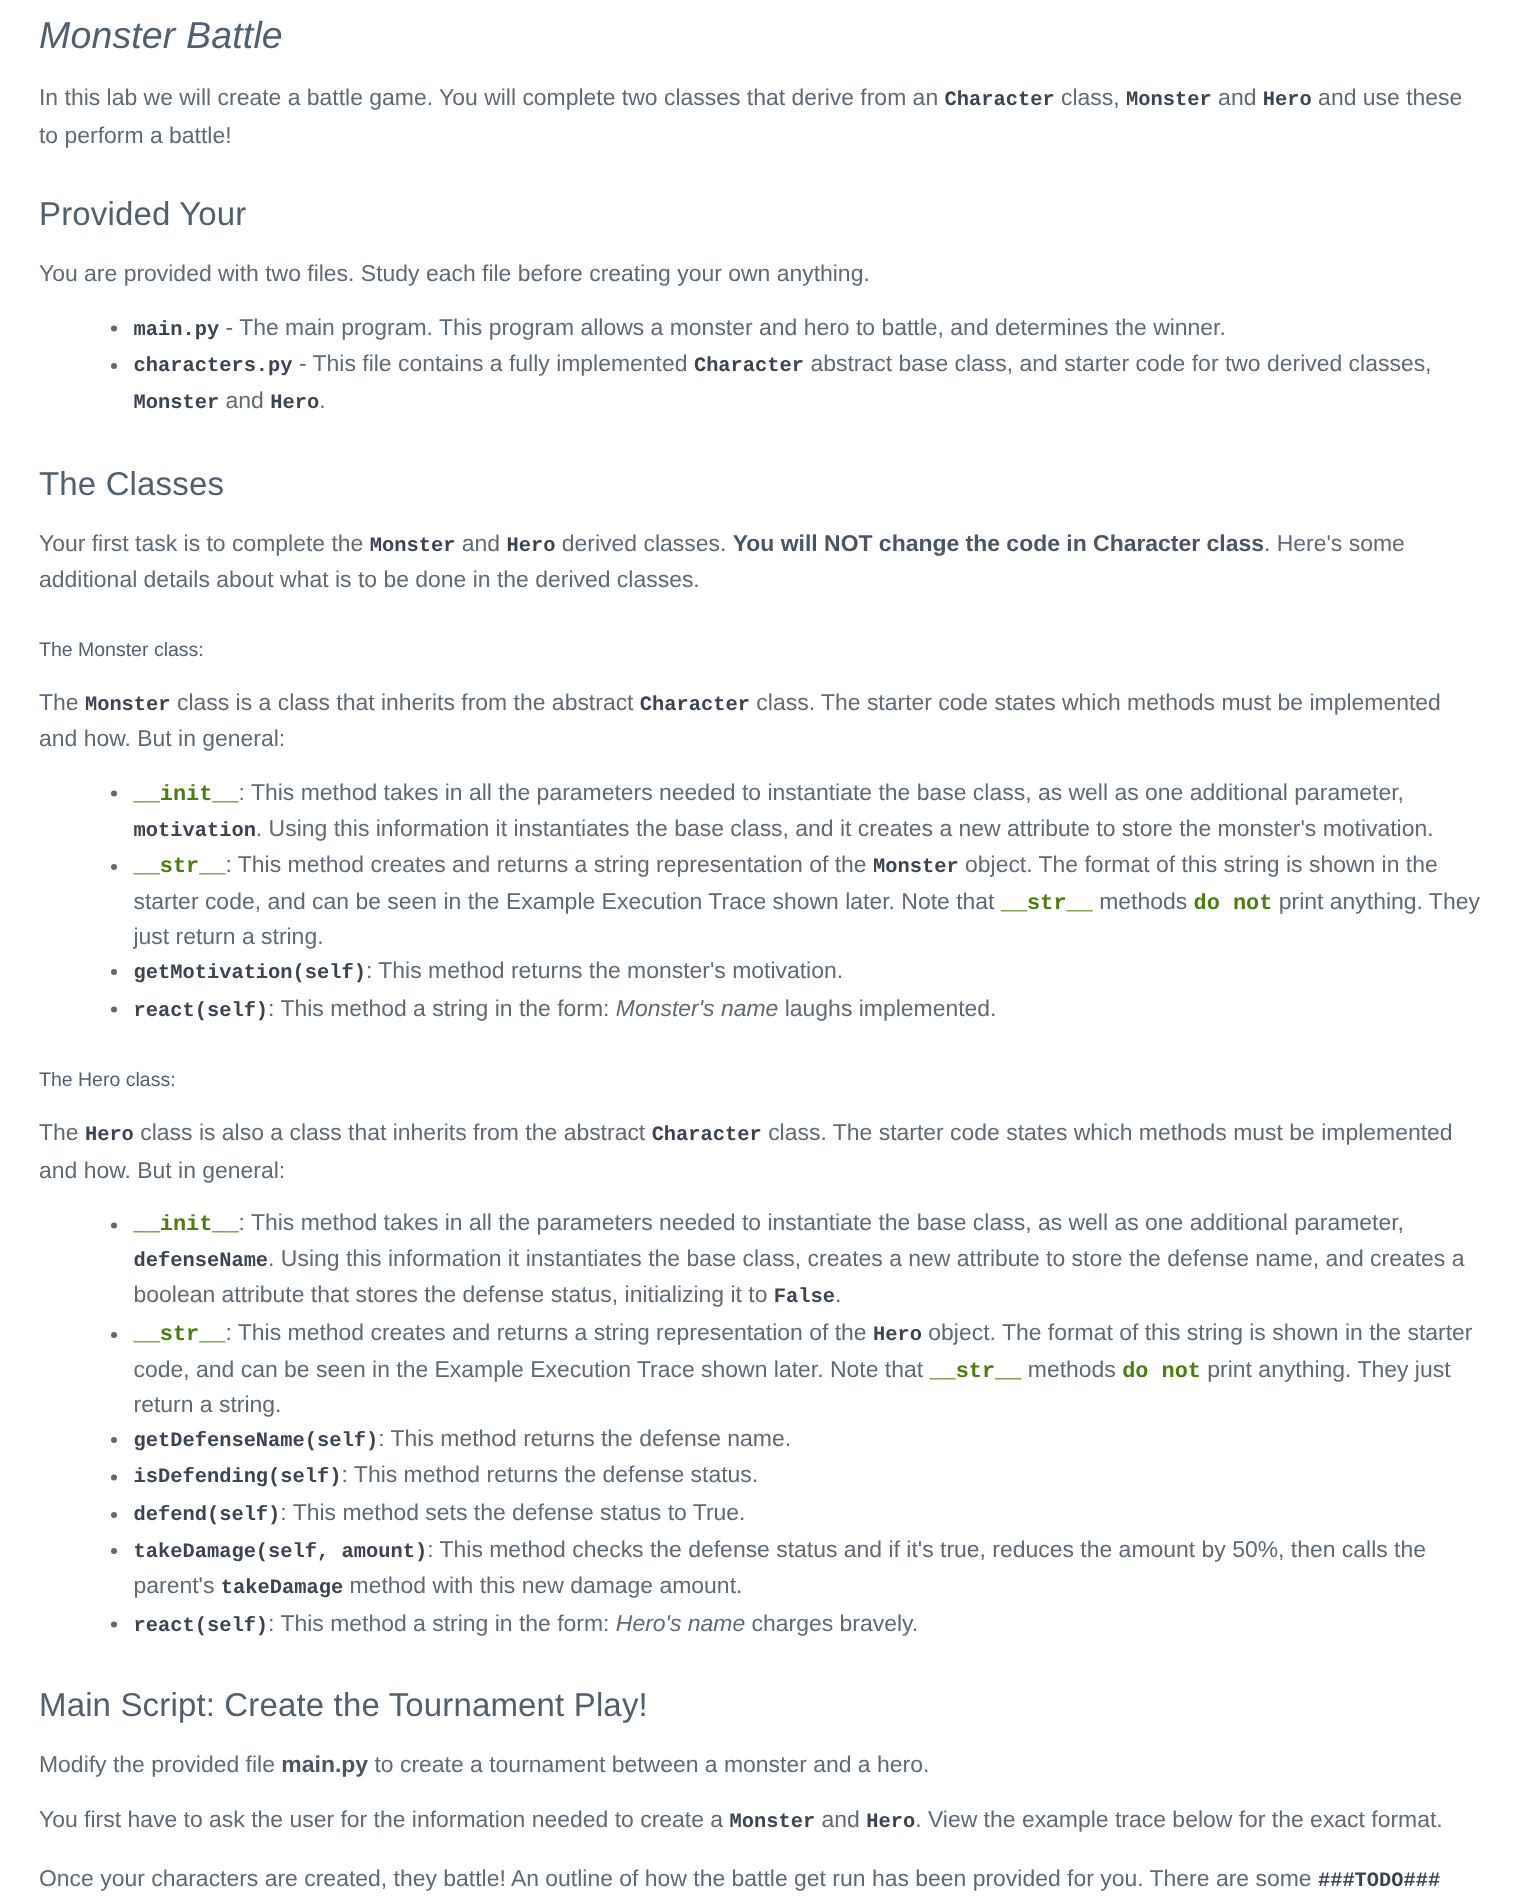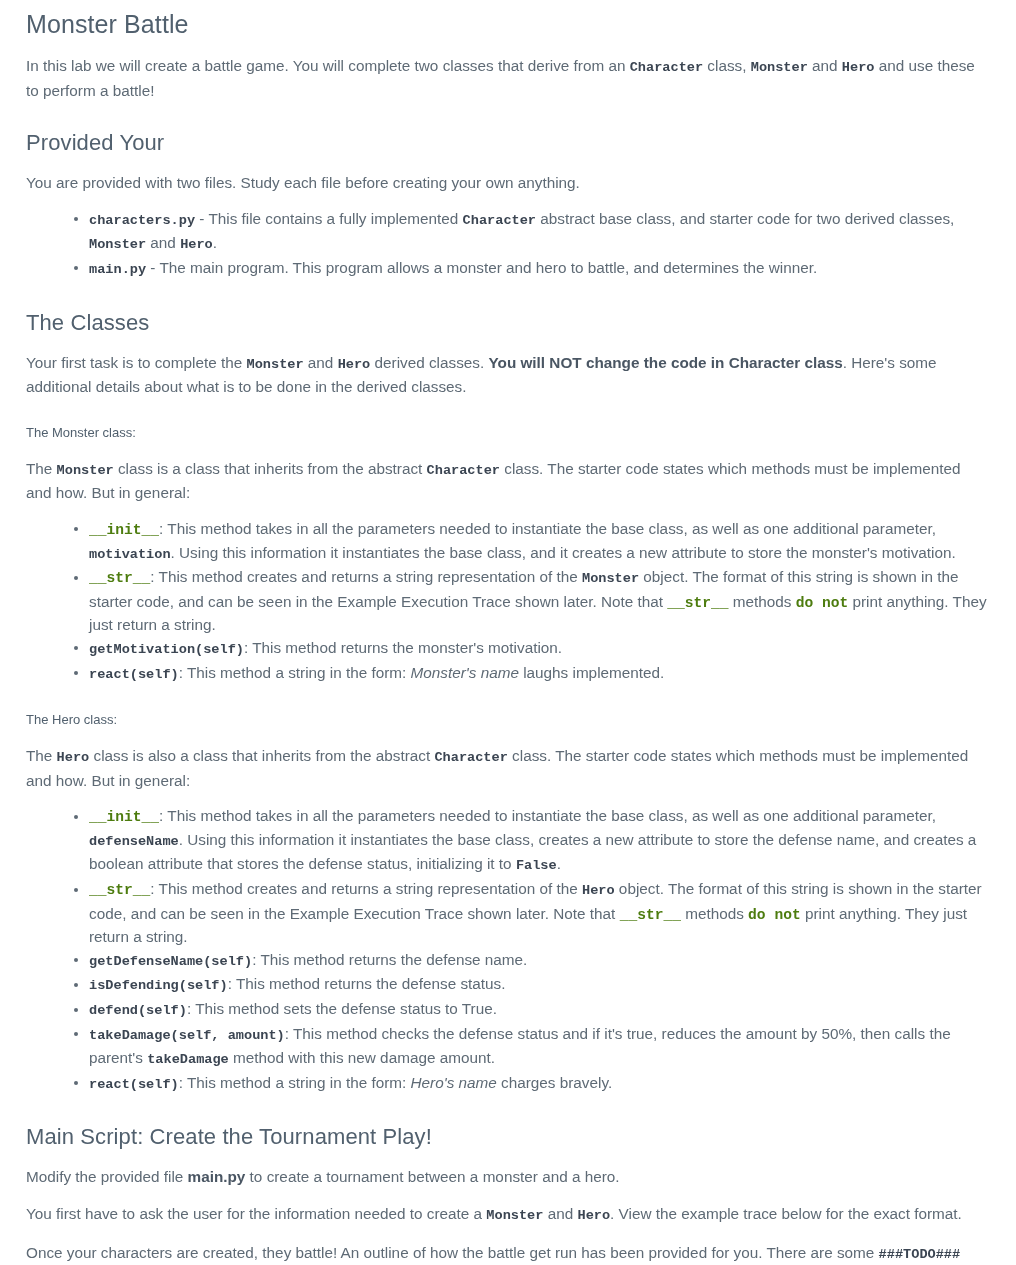--- a/index.html
+++ b/index.html
@@ -21,20 +21,21 @@
   }
 
   
   h1.doc-h1 {
     font-size: 25px;
     line-height: 30px;
     font-weight: 400;
     color: #51606e;
     margin: 9px 0 0 0;
     letter-spacing: 0.1px;
+    font-style: italic;
   }
   h2.doc-h2 {
     font-size: 22px;
     line-height: 27px;
     font-weight: 400;
     color: #51606e;
     margin: 27px 0 0 0;
     letter-spacing: 0.1px;
   }
   h3.doc-h3 {
@@ -112,22 +113,22 @@
 
   <h1 class="doc-h1">Monster Battle</h1>
 
   <p class="doc-p"><span>In this lab we will create a battle game. You will complete two classes that derive from an </span><code class="ic">Character</code><span> class, </span><code class="ic">Monster</code><span> and </span><code class="ic">Hero</code><span> and use these to perform a battle!</span></p>
 
   <h2 class="doc-h2">Provided Your</h2>
 
   <p class="doc-p">You are provided with two files. Study each file before creating your own anything.</p>
 
   <ul class="doc-ul">
+    <li><code class="ic">main.py</code><span> - The main program. This program allows a monster and hero to battle, and determines the winner.</span></li>
     <li><code class="ic">characters.py</code><span> - This file contains a fully implemented </span><code class="ic">Character</code><span> abstract base class, and starter code for two derived classes, </span><code class="ic">Monster</code><span> and </span><code class="ic">Hero</code><span>.</span></li>
-    <li><code class="ic">main.py</code><span> - The main program. This program allows a monster and hero to battle, and determines the winner.</span></li>
   </ul>
 
   <h2 class="doc-h2">The Classes</h2>
 
   <p class="doc-p"><span>Your first task is to complete the </span><code class="ic">Monster</code><span> and </span><code class="ic">Hero</code><span> derived classes. </span><strong class="bd">You will NOT change the code in Character class</strong><span>. Here's some additional details about what is to be done in the derived classes.</span></p>
 
   <h3 class="doc-h3">The Monster class:</h3>
 
   <p class="doc-p"><span>The </span><code class="ic">Monster</code><span> class is a class that inherits from the abstract </span><code class="ic">Character</code><span> class. The starter code states which methods must be implemented and how. But in general:</span></p>
 

